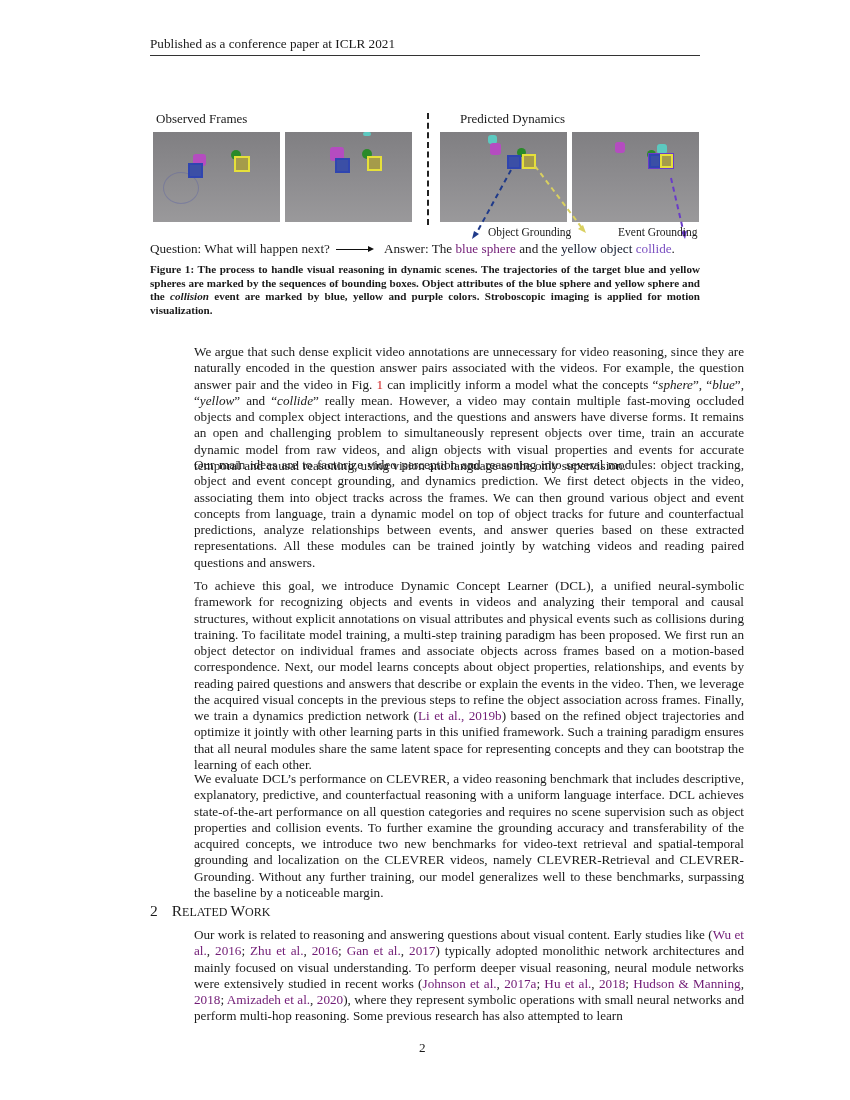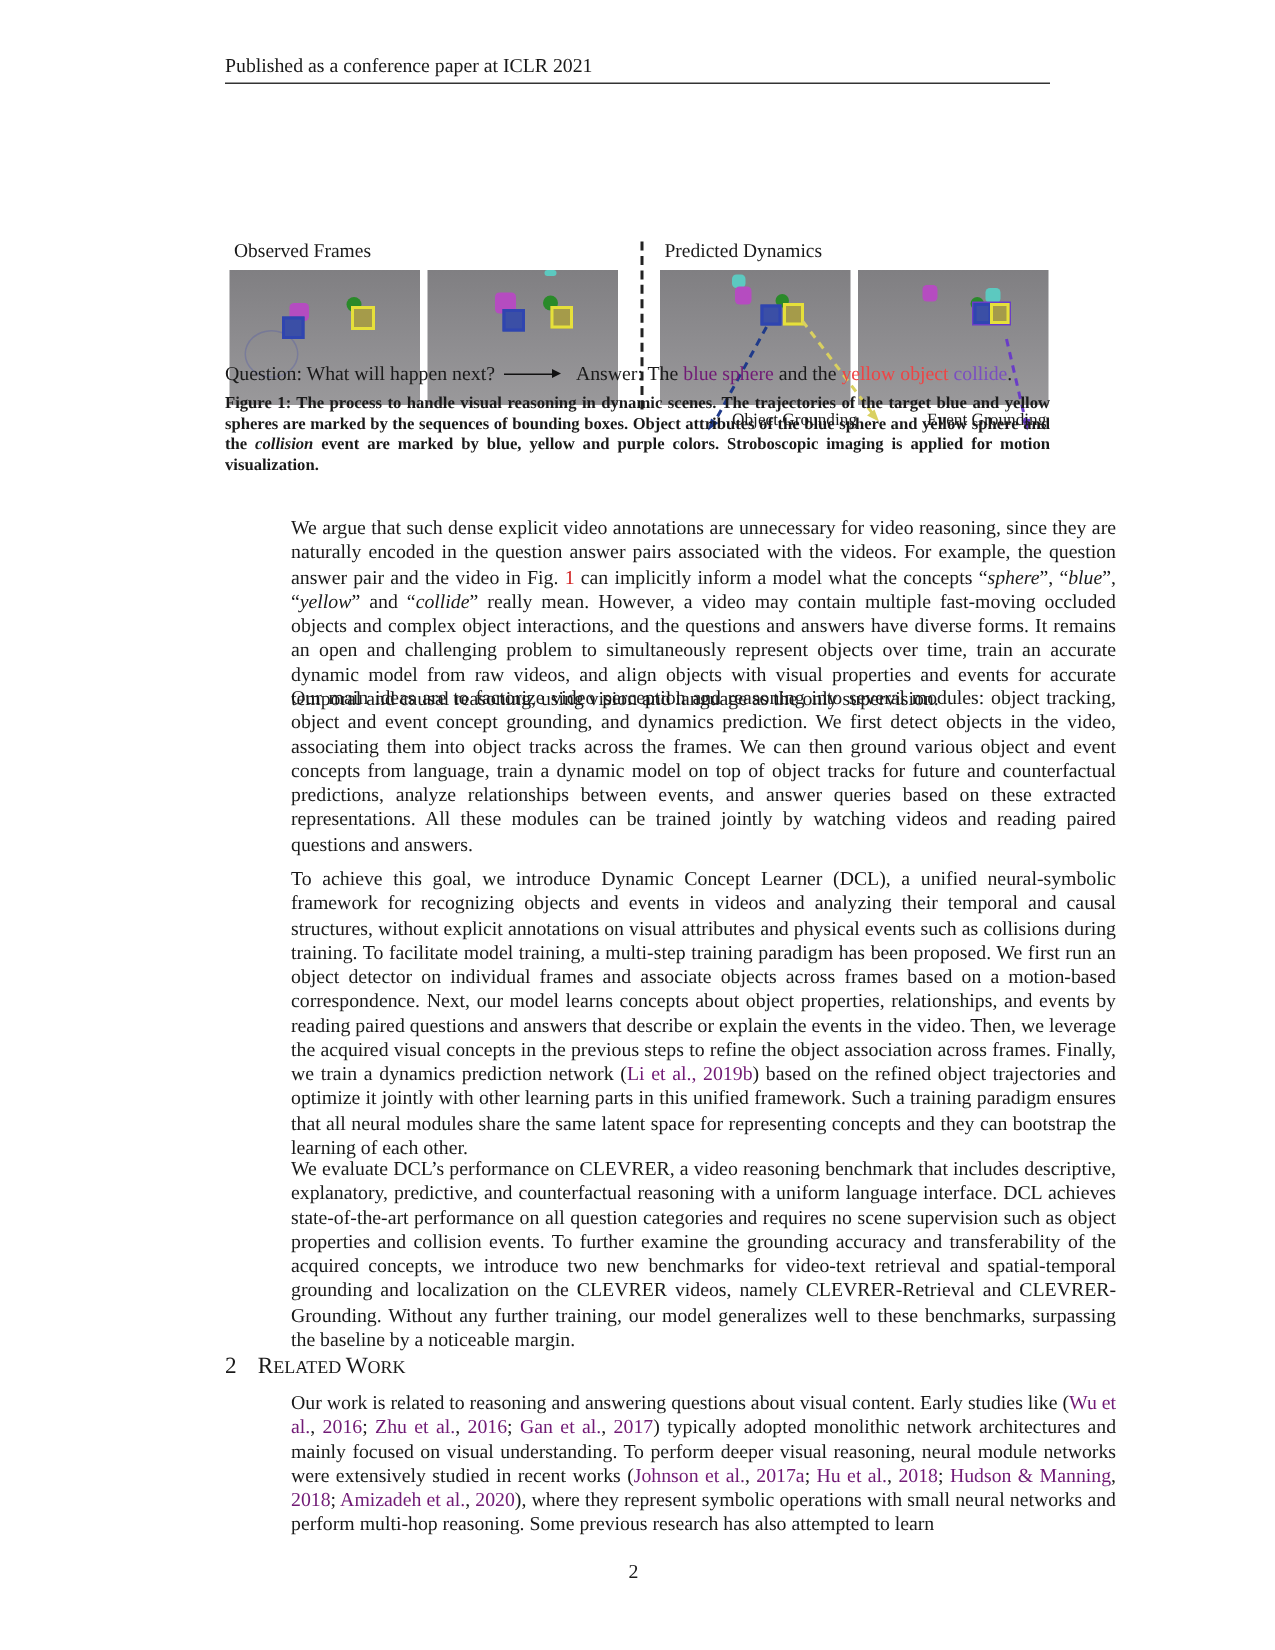--- a/index.html
+++ b/index.html
@@ -1,21 +1,21 @@
 <!DOCTYPE html>
 <html><head>
 <meta charset="utf-8">
 <style>
   html, body { margin:0; padding:0; background:#ffffff; }
   body { width:850px; height:1100px; position:relative; overflow:hidden;
          font-family:"Liberation Serif", serif; color:#1a1a1a; }
   .header { position:absolute; left:150px; top:36px; width:550px; font-size:13.2px; }
   .header-rule { position:absolute; left:150px; top:55px; width:550px; height:1px; background:#333; }
 
-  .fig { position:absolute; left:150px; top:108px; width:550px; height:150px;margin-top:48px; }
+  .fig { position:absolute; left:150px; top:108px; width:550px; height:150px; }
   .fig-label { position:absolute; font-size:13px; }
   .frame { position:absolute; top:24px; width:127px; height:90px; background:linear-gradient(#807f82,#8e8d90 55%,#9a999b); overflow:hidden; }
   .frame .obj { position:absolute; border-radius:3px; }
   .bbox { position:absolute; border:2px solid; box-sizing:border-box; }
   .divider { position:absolute; left:277px; top:5px; width:0; height:112px; border-left:2px dashed #222; }
   .arrow-label { position:absolute; top:118px; font-size:11.5px; }
   .qa { position:absolute; left:150px; top:241px; width:560px; font-size:13.2px; white-space:nowrap; }
   .qa .arrow { display:inline-block; width:36px; height:1px; background:#111; vertical-align:middle; margin:0 4px 0 6px; position:relative; }
   .qa .arrow:after { content:""; position:absolute; right:-2px; top:-3px; border-left:6px solid #111; border-top:3.5px solid transparent; border-bottom:3.5px solid transparent; }
   .qa .gap { display:inline-block; width:8px; }
@@ -31,21 +31,21 @@
   .page-num { position:absolute; left:419px; top:1040px; font-size:13.2px; }
 </style>
 </head>
 <body>
 
 <div class="header">Published as a conference paper at ICLR 2021</div>
 <div class="header-rule"></div>
 
 <div class="fig">
   <div class="fig-label" style="left:6px;top:3px;">Observed Frames</div>
-  <div class="fig-label" style="left:293px;top:3px;">Predicted Dynamics</div>
+  <div class="fig-label" style="left:310px;top:3px;">Predicted Dynamics</div>
 
   <div class="frame" style="left:3px;">
     <div class="obj" style="left:10px;top:40px;width:34px;height:30px;border-radius:50%;border:1px solid rgba(80,90,170,.35);"></div>
     <div class="obj" style="left:40px;top:22px;width:13px;height:12px;background:#b54cc0;"></div>
     <div class="bbox" style="left:35px;top:31px;width:15px;height:15px;border-color:#2f45b0;background:#3b4fa6;"></div>
     <div class="obj" style="left:78px;top:18px;width:10px;height:10px;border-radius:50%;background:#2a8a2a;"></div>
     <div class="bbox" style="left:81px;top:24px;width:16px;height:16px;border-color:#e6e03a;background:#a59b4a;"></div>
   </div>
 
   <div class="frame" style="left:135px;">
@@ -82,21 +82,21 @@
     <polygon points="436,125 428,121 433,117" fill="#d9d060"></polygon>
     <line x1="521" y1="70" x2="534" y2="126" stroke="#6a3cc8" stroke-width="2" stroke-dasharray="5,4"></line>
     <polygon points="535,131 531,124 537,123" fill="#6a3cc8"></polygon>
   </svg>
 
   <div class="arrow-label" style="left:338px;">Object Grounding</div>
   <div class="arrow-label" style="left:468px;">Event Grounding</div>
 </div>
 
 <div class="qa">
-  <span>Question: What will happen next?</span><span class="arrow"></span><span class="gap"></span><span>Answer: The </span><span style="color:#701a75">blue sphere</span><span> and the </span><span style="color:#ef4444">yellow object</span><span> </span><span style="color:#7a4fc0">collide</span><span>.</span>
+  <span>Question: What will happen next?</span><span class="arrow"></span><span class="gap"></span><span>Answer: The </span><span style="color:#701a75">blue sphere</span><span> and the </span><span style="color:#0f172a">yellow object</span><span> </span><span style="color:#7a4fc0">collide</span><span>.</span>
 </div>
 
 <div class="caption"><span>Figure 1: The process to handle visual reasoning in dynamic scenes. The trajectories of the target blue and yellow spheres are marked by the sequences of bounding boxes. Object attributes of the blue sphere and yellow sphere and the </span><i>collision</i><span> event are marked by blue, yellow and purple colors. Stroboscopic imaging is applied for motion visualization.</span></div>
 
 <div class="body" style="top:344px;"><span>We argue that such dense explicit video annotations are unnecessary for video reasoning, since they are naturally encoded in the question answer pairs associated with the videos. For example, the question answer pair and the video in Fig. </span><span class="ref">1</span><span> can implicitly inform a model what the concepts “</span><i>sphere</i><span>”, “</span><i>blue</i><span>”, “</span><i>yellow</i><span>” and “</span><i>collide</i><span>” really mean. However, a video may contain multiple fast-moving occluded objects and complex object interactions, and the questions and answers have diverse forms. It remains an open and challenging problem to simultaneously represent objects over time, train an accurate dynamic model from raw videos, and align objects with visual properties and events for accurate temporal and causal reasoning, using vision and language as the only supervision.</span></div>
 
 <div class="body" style="top:457px;">Our main ideas are to factorize video perception and reasoning into several modules: object tracking, object and event concept grounding, and dynamics prediction. We first detect objects in the video, associating them into object tracks across the frames. We can then ground various object and event concepts from language, train a dynamic model on top of object tracks for future and counterfactual predictions, analyze relationships between events, and answer queries based on these extracted representations. All these modules can be trained jointly by watching videos and reading paired questions and answers.</div>
 
 <div class="body" style="top:578px;"><span>To achieve this goal, we introduce Dynamic Concept Learner (DCL), a unified neural-symbolic framework for recognizing objects and events in videos and analyzing their temporal and causal structures, without explicit annotations on visual attributes and physical events such as collisions during training. To facilitate model training, a multi-step training paradigm has been proposed. We first run an object detector on individual frames and associate objects across frames based on a motion-based correspondence. Next, our model learns concepts about object properties, relationships, and events by reading paired questions and answers that describe or explain the events in the video. Then, we leverage the acquired visual concepts in the previous steps to refine the object association across frames. Finally, we train a dynamics prediction network (</span><span class="cite">Li et al., 2019b</span><span>) based on the refined object trajectories and optimize it jointly with other learning parts in this unified framework. Such a training paradigm ensures that all neural modules share the same latent space for representing concepts and they can bootstrap the learning of each other.</span></div>
 

